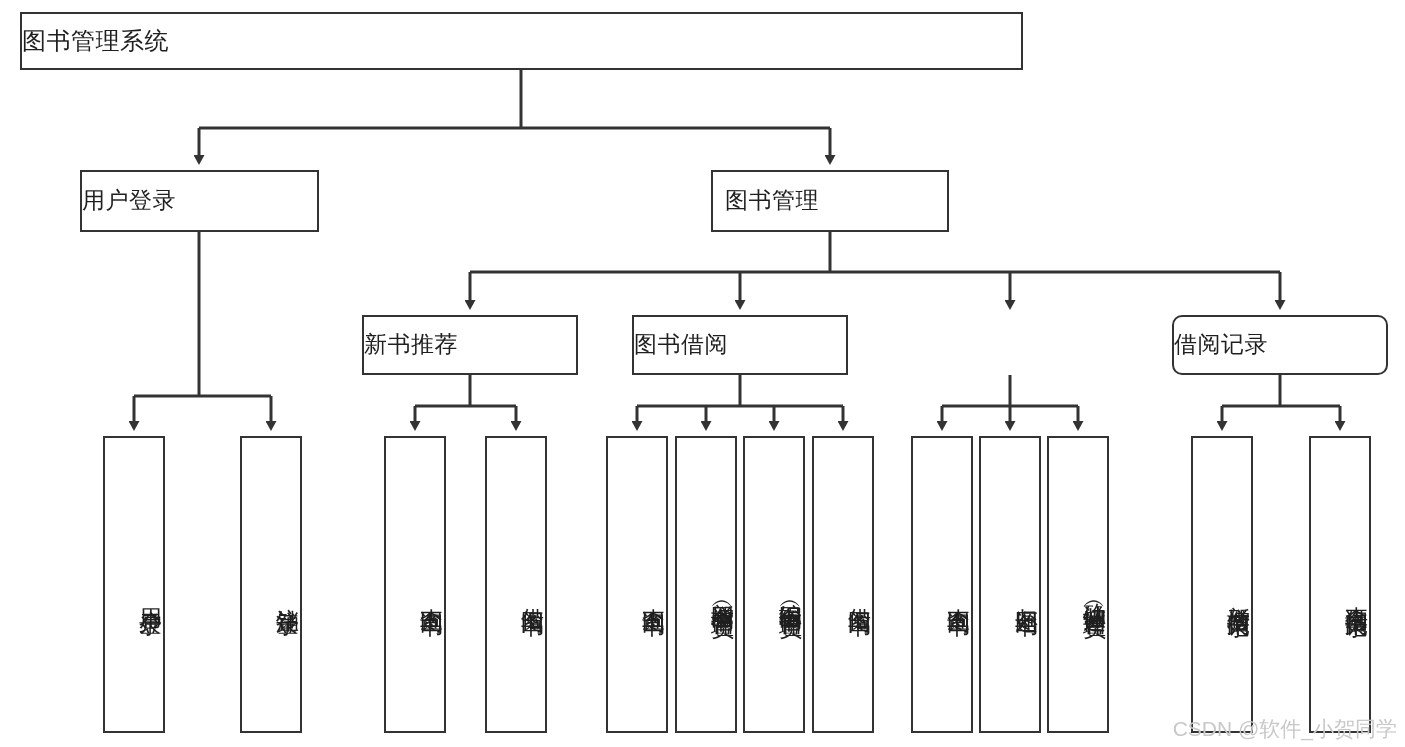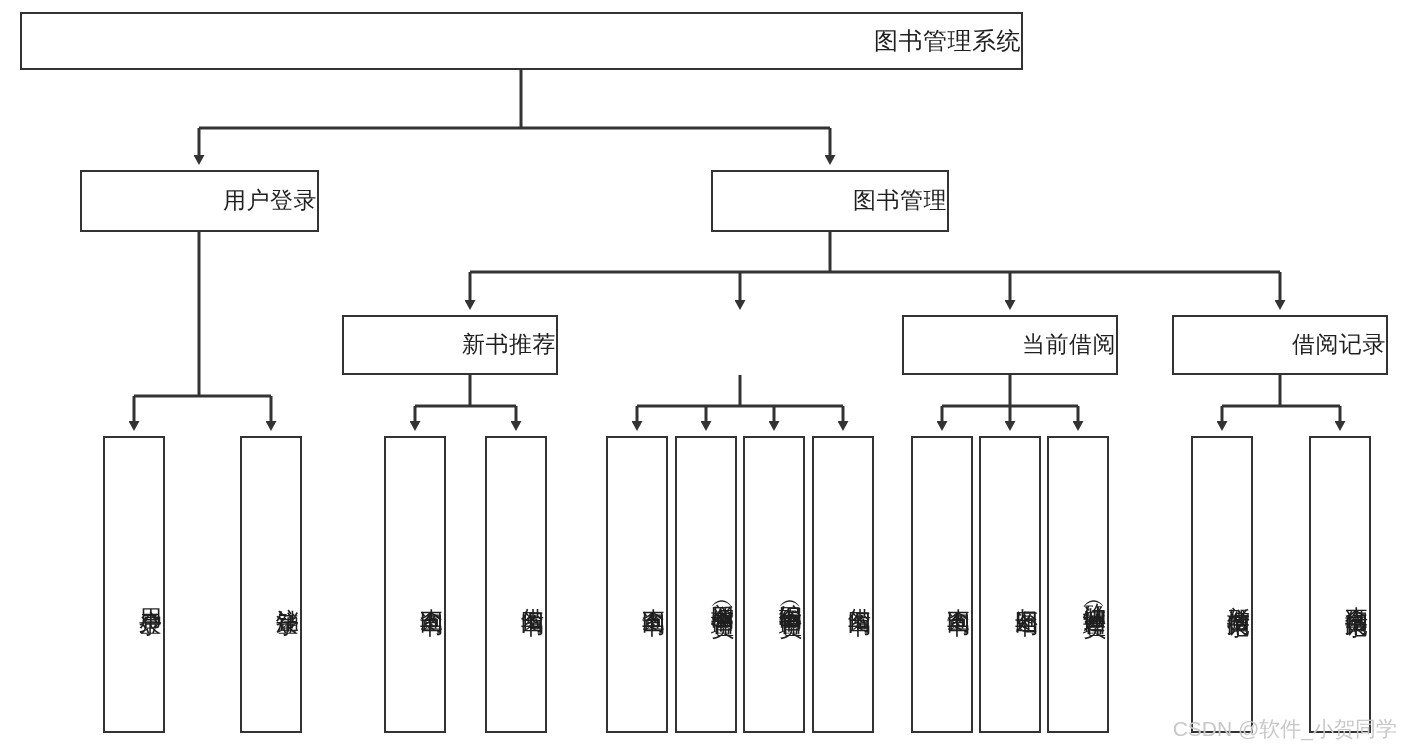--- a/index.html
+++ b/index.html
@@ -26,21 +26,21 @@
     height: 747px;
     pointer-events: none;
   }
   .node {
     position: absolute;
     box-sizing: border-box;
     background: #ffffff;
     border: 2.5px solid #333333;
     display: flex;
     align-items: center;
-    justify-content: flex-end;
+    justify-content: flex-start;
     text-align: center;
     color: #1f1f1f;
   }
   .node-h {
     font-size: 23px;
     letter-spacing: 0.5px;
     line-height: 1.1;
   }
   .node.root {
     font-size: 24px;
@@ -131,30 +131,30 @@
   </div>
 
   <div class="node node-h" style="left:80px; top:170px; width:239px; height:62px;">
     <span>用户登录</span>
   </div>
 
   <div class="node node-h" style="left:711px; top:170px; width:238px; height:62px;padding-left:12px;">
     <span>图书管理</span>
   </div>
 
-  <div class="node node-h" style="left:342px; top:315px; width:216px; height:60px;">
+  <div class="node node-h" style="left:362px; top:315px; width:216px; height:60px;">
     <span>新书推荐</span>
   </div>
 
-
-  <div class="node node-h" style="left:902px; top:315px; width:216px; height:60px;">
-    <span>当前借阅</span>
-  </div>
-
-  <div class="node node-h" style="left:1172px; top:315px; width:216px; height:60px;">
+  <div class="node node-h" style="left:632px; top:315px; width:216px; height:60px;">
+    <span>图书借阅</span>
+  </div>
+
+
+  <div class="node node-h" style="left:1172px; top:315px; width:216px; height:60px;border-radius:10px;">
     <span>借阅记录</span>
   </div>
 
   <div class="node leaf" style="left:103px; top:436px; width:62px; height:297px;">
     <span class="leaf-label">用户登录</span>
   </div>
 
   <div class="node leaf" style="left:240px; top:436px; width:62px; height:297px;">
     <span class="leaf-label">注销登录</span>
   </div>

